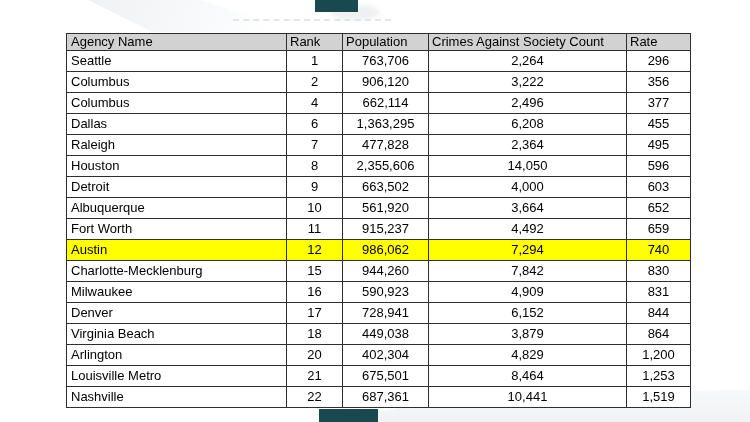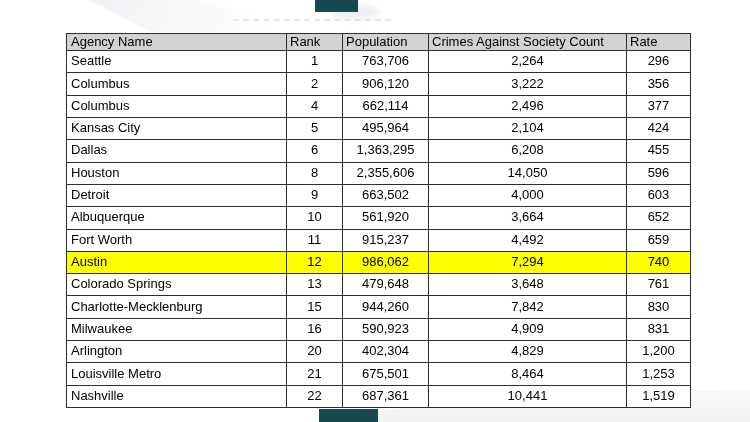--- a/index.html
+++ b/index.html
@@ -99,32 +99,32 @@
           <td>356</td>
         </tr>
         <tr>
           <td class="col-left">Columbus</td>
           <td>4</td>
           <td>662,114</td>
           <td>2,496</td>
           <td>377</td>
         </tr>
         <tr>
-          <td class="col-left">Kansas City</td>
-          <td>5</td>
-          <td>495,964</td>
-          <td>2,104</td>
-          <td>424</td>
-        </tr>
-        <tr>
           <td class="col-left">Dallas</td>
           <td>6</td>
           <td>1,363,295</td>
           <td>6,208</td>
           <td>455</td>
+        </tr>
+        <tr>
+          <td class="col-left">Raleigh</td>
+          <td>7</td>
+          <td>477,828</td>
+          <td>2,364</td>
+          <td>495</td>
         </tr>
         <tr>
           <td class="col-left">Houston</td>
           <td>8</td>
           <td>2,355,606</td>
           <td>14,050</td>
           <td>596</td>
         </tr>
         <tr>
           <td class="col-left">Detroit</td>
@@ -148,41 +148,48 @@
           <td>659</td>
         </tr>
         <tr class="highlight">
           <td class="col-left">Austin</td>
           <td>12</td>
           <td>986,062</td>
           <td>7,294</td>
           <td>740</td>
         </tr>
         <tr>
-          <td class="col-left">Colorado Springs</td>
-          <td>13</td>
-          <td>479,648</td>
-          <td>3,648</td>
-          <td>761</td>
-        </tr>
-        <tr>
           <td class="col-left">Charlotte-Mecklenburg</td>
           <td>15</td>
           <td>944,260</td>
           <td>7,842</td>
           <td>830</td>
         </tr>
         <tr>
           <td class="col-left">Milwaukee</td>
           <td>16</td>
           <td>590,923</td>
           <td>4,909</td>
           <td>831</td>
         </tr>
         <tr>
+          <td class="col-left">Denver</td>
+          <td>17</td>
+          <td>728,941</td>
+          <td>6,152</td>
+          <td>844</td>
+        </tr>
+        <tr>
+          <td class="col-left">Virginia Beach</td>
+          <td>18</td>
+          <td>449,038</td>
+          <td>3,879</td>
+          <td>864</td>
+        </tr>
+        <tr>
           <td class="col-left">Arlington</td>
           <td>20</td>
           <td>402,304</td>
           <td>4,829</td>
           <td>1,200</td>
         </tr>
         <tr>
           <td class="col-left">Louisville Metro</td>
           <td>21</td>
           <td>675,501</td>

